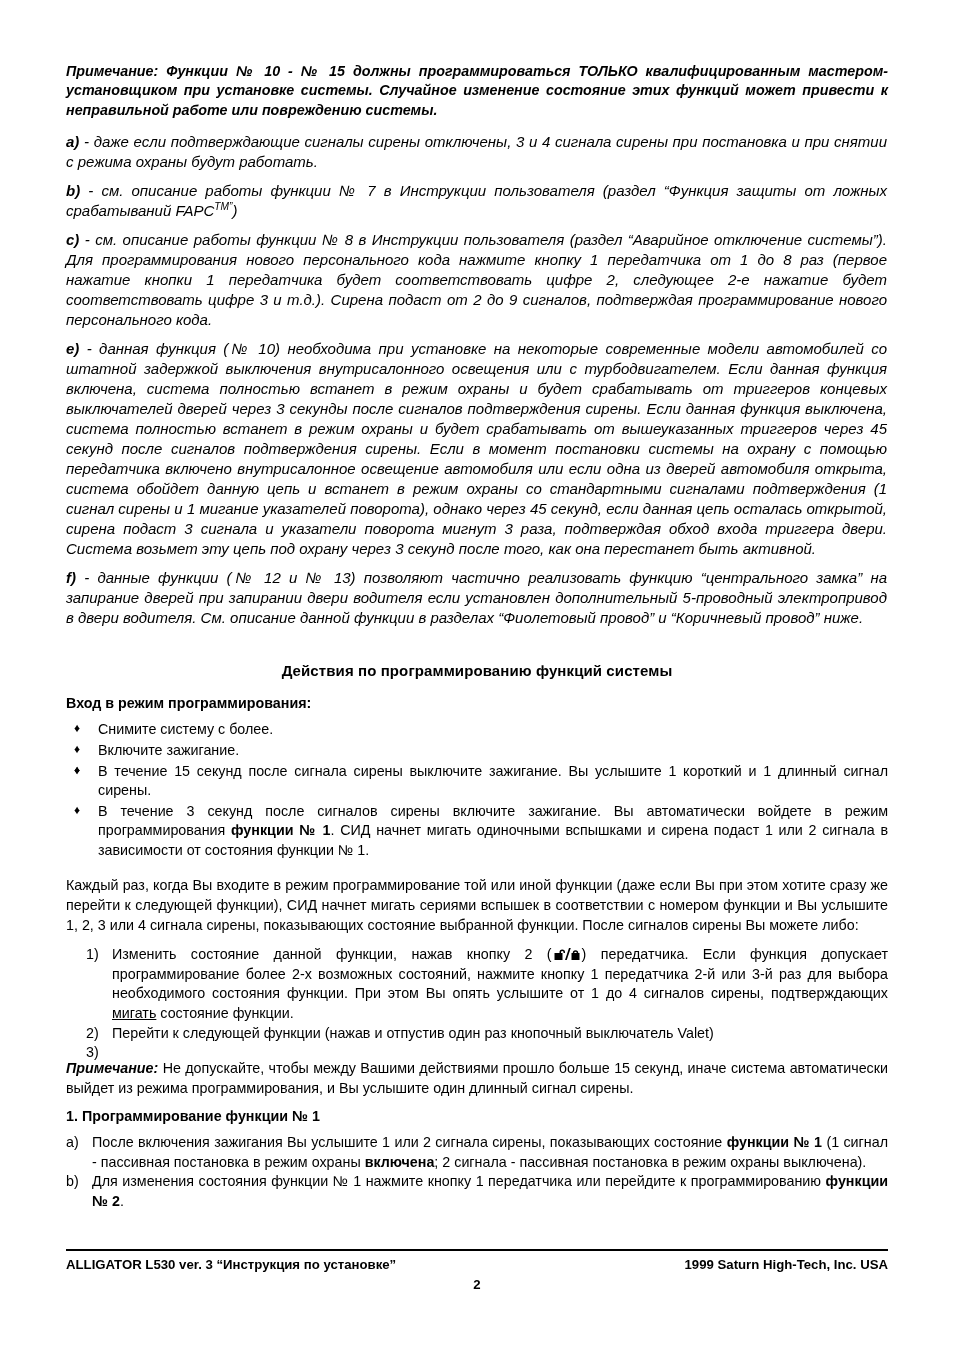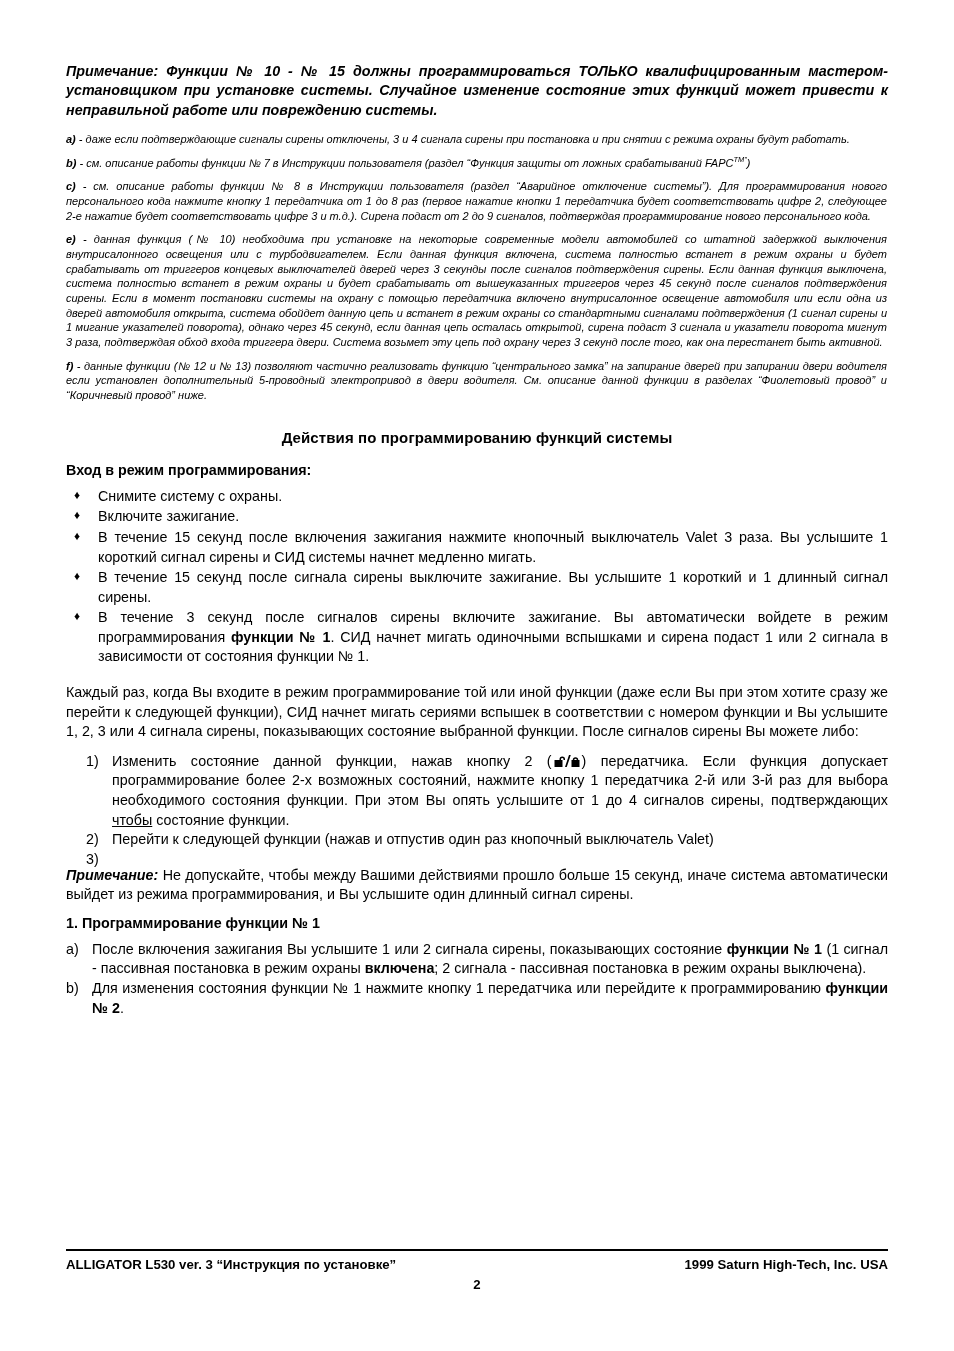--- a/index.html
+++ b/index.html
@@ -27,21 +27,21 @@
   .note-head {
     font-size: 14.3px;
     line-height: 1.355;
     text-align: justify;
     font-weight: bold;
     font-style: italic;
     margin: 0 0 12px 0;
   }
 
   .lettered {
-    font-size: 11px;
+    font-size: 15px;
     line-height: 1.335;
     text-align: justify;
     font-style: italic;
     margin: 0 1px 9px 0;
   }
   .lettered .tag {
     font-weight: bold;
     font-style: italic;
   }
 
@@ -49,21 +49,21 @@
     font-size: 0.68em;
     vertical-align: super;
     line-height: 0;
   }
 
   
   .section-heading {
     text-align: center;
     font-size: 15px;
     font-weight: bold;
-    margin: 26px 0 16px 0;
+    margin: 34px 0 16px 0;
     letter-spacing: 0.1px;
   }
 
   .sub-heading {
     font-size: 14.3px;
     font-weight: bold;
     margin: 0 0 9px 0;
   }
 
   
@@ -201,39 +201,39 @@
 
   <p class="lettered"><span class="tag">e)</span><span> - данная функция (№ 10) необходима при установке на некоторые современные модели автомобилей со штатной задержкой выключения внутрисалонного освещения или с турбодвигателем. Если данная функция включена, система полностью встанет в режим охраны и будет срабатывать от триггеров концевых выключателей дверей   через 3 секунды после сигналов подтверждения сирены. Если данная функция выключена, система полностью встанет в режим охраны и будет срабатывать от вышеуказанных триггеров через 45 секунд после сигналов подтверждения сирены. Если в момент постановки системы на охрану с помощью передатчика включено внутрисалонное освещение автомобиля или если одна из дверей автомобиля открыта, система обойдет данную цепь и встанет в режим охраны со стандартными сигналами подтверждения (1 сигнал сирены и 1 мигание указателей поворота), однако через 45 секунд, если данная цепь осталась открытой, сирена подаст 3 сигнала и указатели поворота мигнут 3 раза, подтверждая обход входа триггера двери. Система возьмет эту цепь под охрану через 3 секунд после того, как она перестанет быть активной.</span></p>
 
   <p class="lettered"><span class="tag">f)</span><span> - данные функции (№ 12 и № 13) позволяют частично реализовать функцию “центрального замка” на запирание дверей при запирании двери водителя если установлен дополнительный 5-проводный электропривод в двери водителя. См. описание данной функции в разделах “Фиолетовый провод” и “Коричневый провод” ниже.</span></p>
 
   <h2 class="section-heading">Действия по программированию функций системы</h2>
 
   <h3 class="sub-heading">Вход в режим программирования:</h3>
 
   <ul class="bullets">
-    <li><span class="dia">♦</span><span>Снимите систему с охраны.</span></li>
+    <li><span class="dia">♦</span><span>Снимите систему с более.</span></li>
     <li><span class="dia">♦</span><span>Включите зажигание.</span></li>
-    <li><span class="dia">♦</span><span>В течение 15 секунд после включения зажигания нажмите кнопочный выключатель Valet 3 раза. Вы услышите 1 короткий сигнал сирены и СИД системы начнет медленно мигать.</span></li>
+    <li><span class="dia">♦</span></li>
     <li><span class="dia">♦</span><span>В течение 15 секунд после сигнала сирены выключите зажигание. Вы услышите 1 короткий и 1 длинный сигнал сирены.</span></li>
     <li><span class="dia">♦</span><span>В течение 3 секунд после сигналов сирены включите зажигание. Вы автоматически войдете в режим программирования </span><span class="bi">функции № 1</span><span>. СИД начнет мигать одиночными вспышками и сирена подаст 1 или 2 сигнала в зависимости от состояния функции № 1.</span></li>
   </ul>
 
   <p class="plain-block">Каждый раз, когда Вы входите в режим программирование той или иной функции (даже если Вы при этом хотите сразу же перейти к следующей функции), СИД начнет мигать сериями вспышек в  соответствии с номером функции и Вы услышите 1, 2, 3 или 4 сигнала сирены, показывающих состояние выбранной функции. После сигналов сирены Вы можете либо:</p>
 
   <ol class="numbered">
     <li><span class="num">1)</span><span>Изменить состояние данной функции, нажав кнопку 2 (</span><span class="lock-icon"><svg viewBox="0 0 56 28" width="28" height="14" xmlns="http://www.w3.org/2000/svg">
             <g fill="#000">
               <path d="M3 12 h16 v14 h-16 z"></path>
               <path d="M5.5 12 a5.5 5.5 0 0 1 11 0 v1.5 h-3 v-1.5 a2.5 2.5 0 0 0 -5 0 v1.5 h-3 z" transform="translate(7.5,-1.5)"></path>
               <path d="M24 26 L32 2 L35.5 2 L27.5 26 z"></path>
               <path d="M37 12 h16 v14 h-16 z"></path>
               <path d="M39.5 12 a5.5 5.5 0 0 1 11 0 v2 h-3 v-2 a2.5 2.5 0 0 0 -5 0 v2 h-3 z"></path>
             </g>
-          </svg></span><span>)  передатчика. Если функция допускает программирование более 2-х возможных состояний, нажмите кнопку 1 передатчика 2-й или 3-й раз для выбора необходимого состояния функции. При этом Вы опять услышите от 1 до 4 сигналов сирены, подтверждающих </span><u class="uline">чтобы</u><span> состояние функции.</span></li>
+          </svg></span><span>)  передатчика. Если функция допускает программирование более 2-х возможных состояний, нажмите кнопку 1 передатчика 2-й или 3-й раз для выбора необходимого состояния функции. При этом Вы опять услышите от 1 до 4 сигналов сирены, подтверждающих </span><u class="uline">мигать</u><span> состояние функции.</span></li>
     <li><span class="num">2)</span><span>Перейти к следующей функции (нажав и отпустив один раз кнопочный выключатель Valet)</span></li>
     <li><span class="num">3)</span></li>
   </ol>
 
   <p class="plain-block"><span class="note-inline-head">Примечание:</span><span> Не допускайте, чтобы между Вашими действиями прошло больше 15 секунд, иначе система автоматически выйдет из режима программирования, и Вы услышите один длинный сигнал сирены.</span></p>
 
   <h3 class="sub-heading">1. Программирование функции № 1</h3>
 
   <ol class="abc">
     <li><span class="num">a)</span><span>После включения зажигания Вы услышите 1 или 2 сигнала сирены, показывающих состояние </span><span class="bi">функции № 1</span><span> (1 сигнал - пассивная постановка в режим охраны </span><span class="bi">включена</span><span>; 2 сигнала - пассивная постановка в режим охраны выключена).</span></li>

